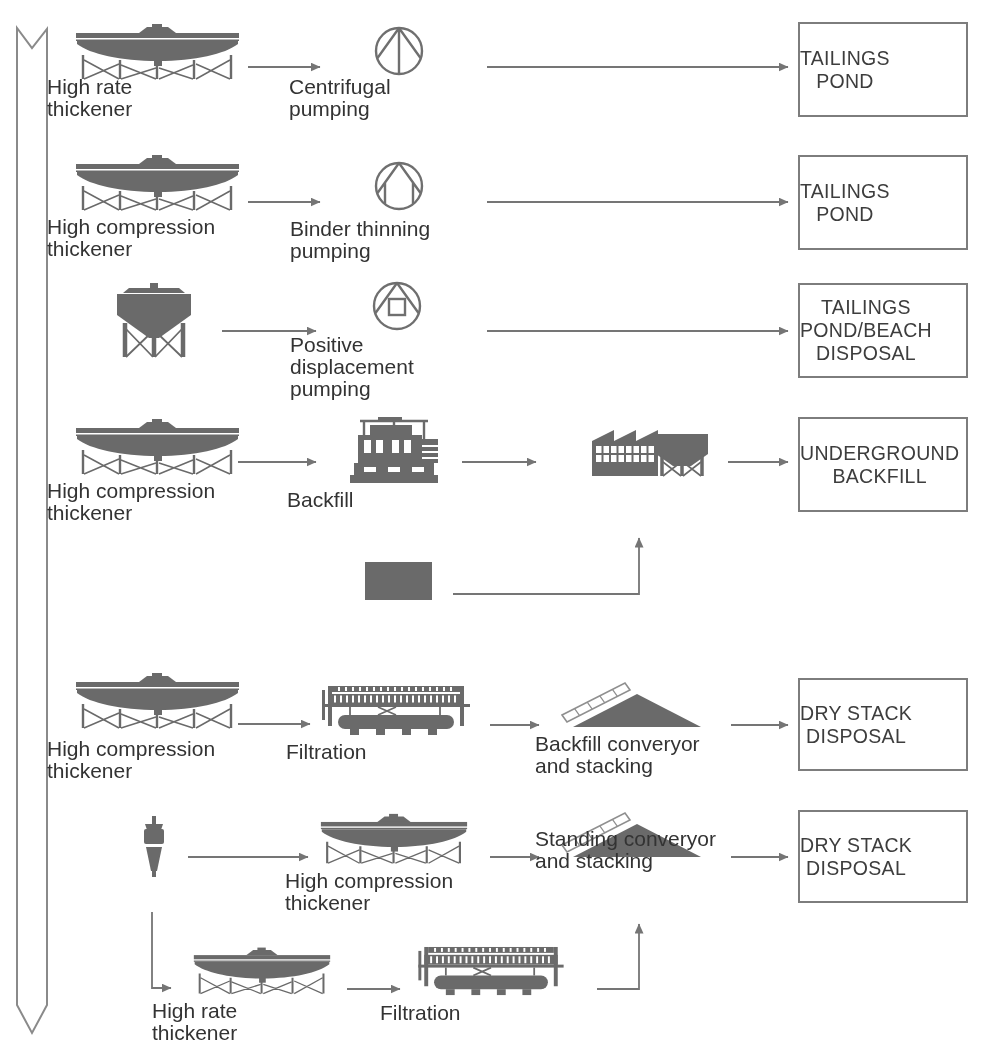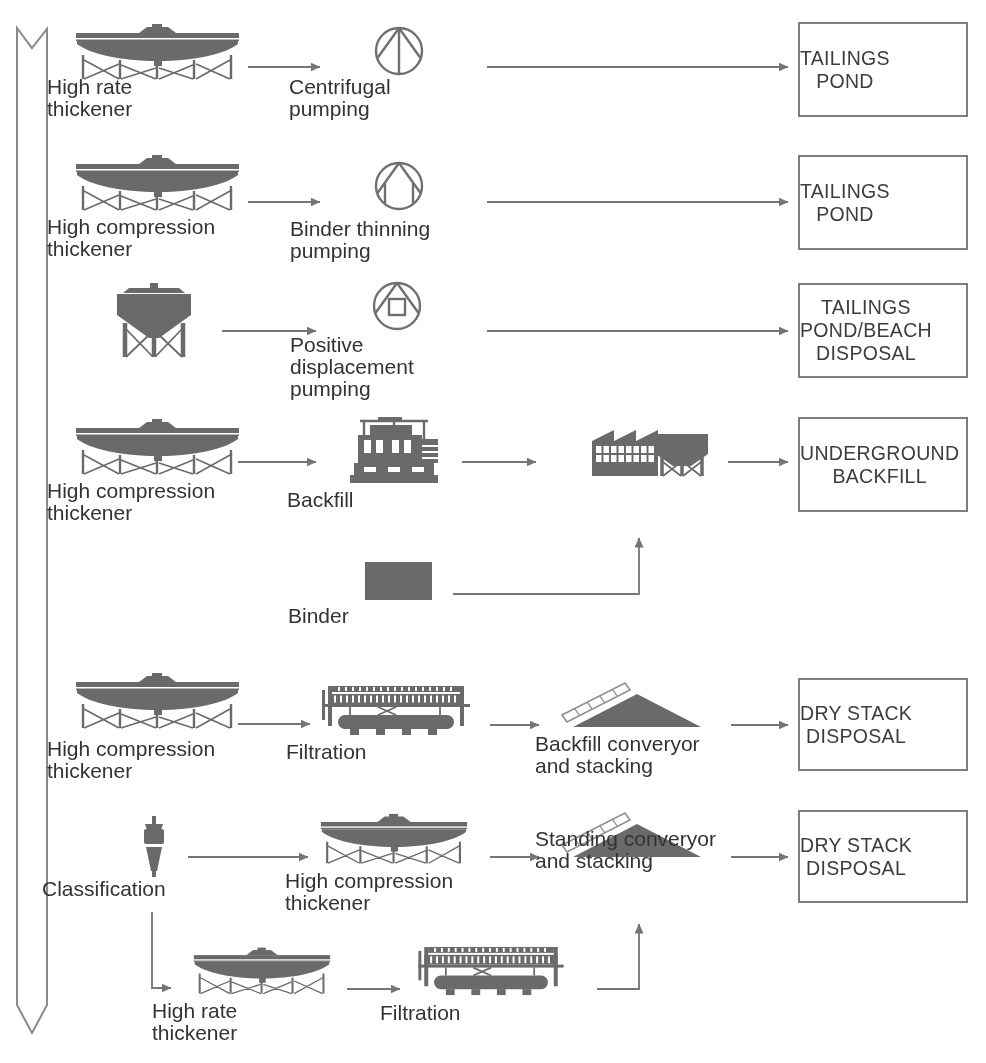--- a/index.html
+++ b/index.html
@@ -295,21 +295,20 @@
   <div class="node-label" style="left:397px;top:489px">Backfill</div>
   <svg class="icon" style="left:590px;top:422px;width:124px;height:56px">
       <use href="#sym-backfill"></use>
     </svg>
   <div class="dest-box" style="left:798px;top:417px;height:95px">
     <span>UNDERGROUND
 BACKFILL</span>
   </div>
 
   <div class="binder-rect" style="left:365px;top:562px;width:67px;height:38px"></div>
-  <div class="node-label" style="left:398px;top:605px">Binder</div>
 
   <svg class="icon" style="left:75px;top:673px;width:165px;height:56px">
       <use href="#sym-thickener"></use>
     </svg>
   <div class="node-label" style="left:157px;top:738px">High compression
 thickener</div>
   <svg class="icon" style="left:320px;top:685px;width:152px;height:54px">
       <use href="#sym-filtration"></use>
     </svg>
   <div class="node-label" style="left:396px;top:741px">Filtration</div>
@@ -319,21 +318,20 @@
   <div class="node-label" style="left:645px;top:733px">Backfill converyor
 and stacking</div>
   <div class="dest-box" style="left:798px;top:678px;height:93px">
     <span>DRY STACK
 DISPOSAL</span>
   </div>
 
   <svg class="icon" style="left:138px;top:816px;width:32px;height:64px">
       <use href="#sym-cyclone"></use>
     </svg>
-  <div class="node-label" style="left:152px;top:878px">Classification</div>
   <svg class="icon" style="left:320px;top:810px;width:148px;height:58px">
       <use href="#sym-thickener"></use>
     </svg>
   <div class="node-label" style="left:395px;top:870px">High compression
 thickener</div>
   <svg class="icon" style="left:561px;top:811px;width:152px;height:50px">
       <use href="#sym-conveyor"></use>
     </svg>
   <div class="node-label" style="left:645px;top:828px">Standing converyor
 and stacking</div>

